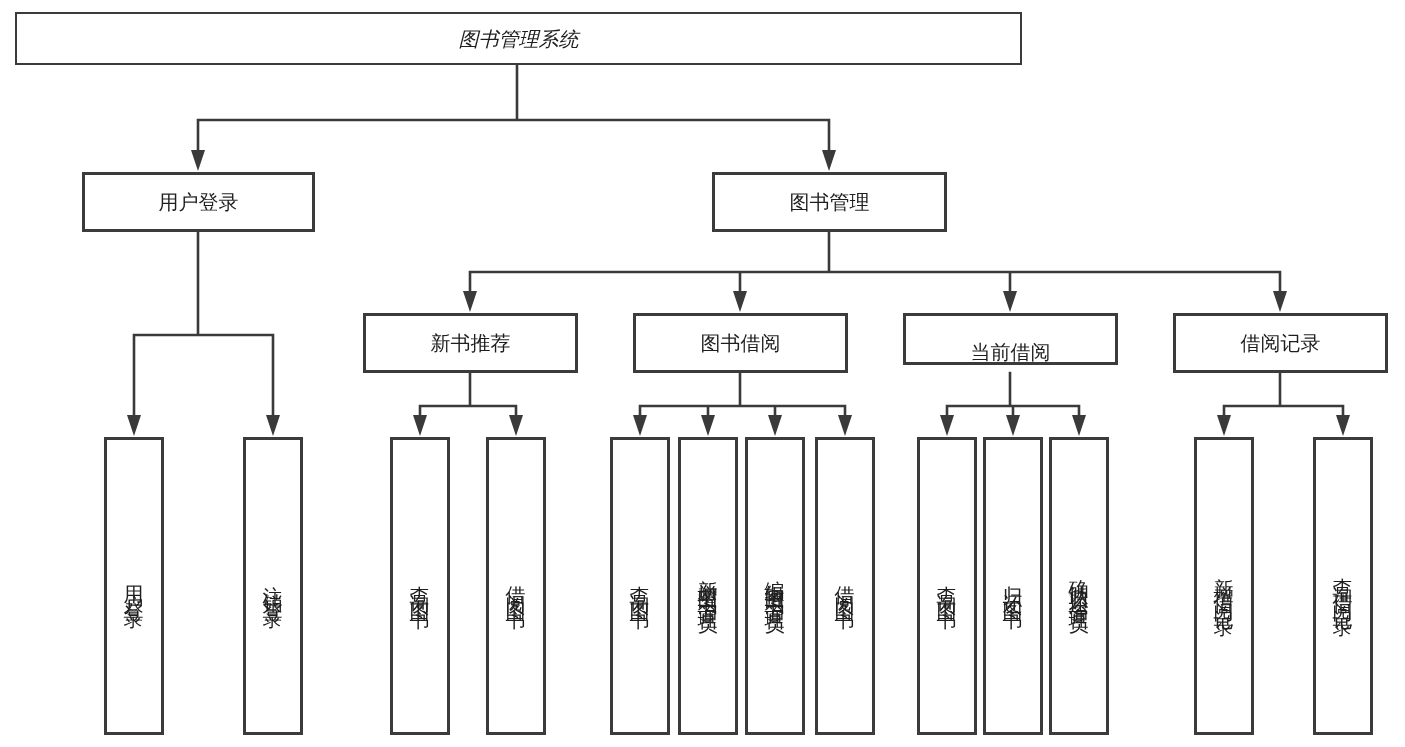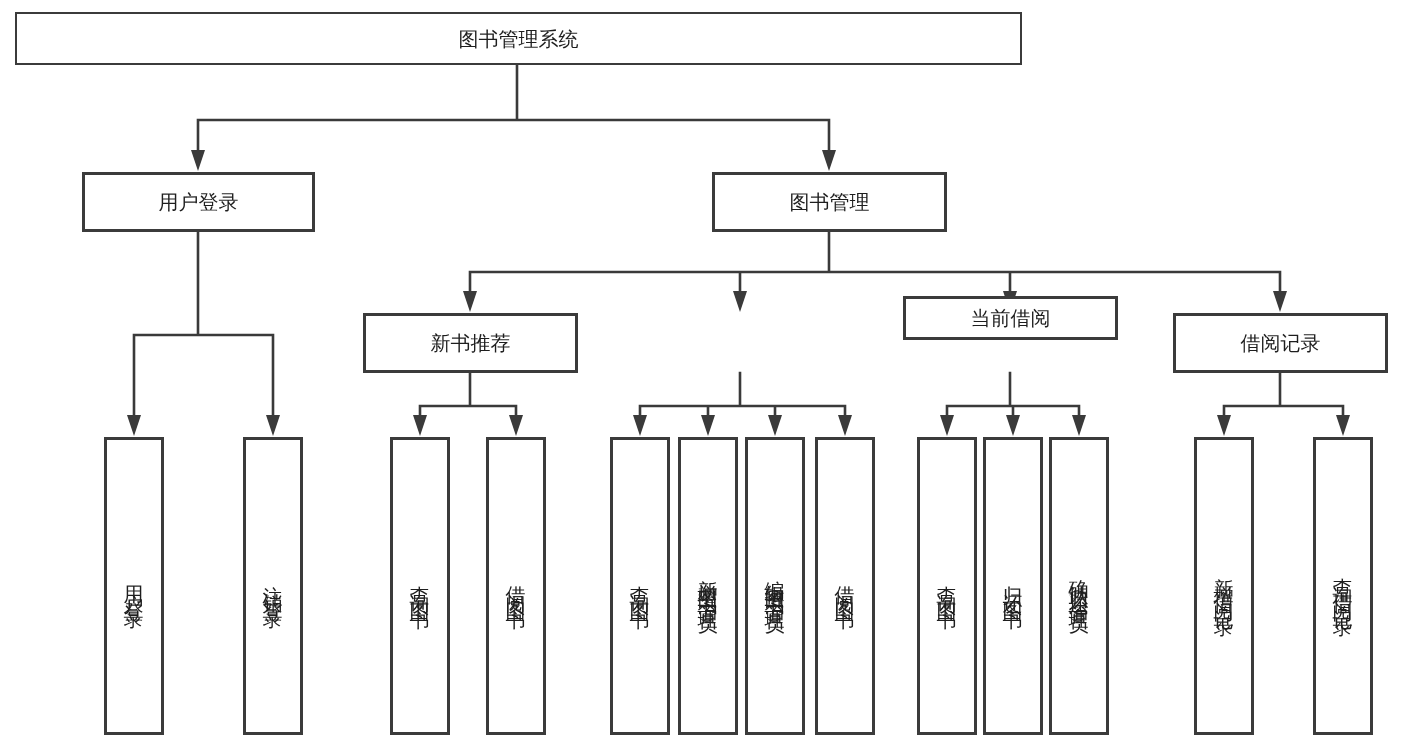--- a/index.html
+++ b/index.html
@@ -35,21 +35,21 @@
     background: #ffffff;
     border: 3px solid #3b3b3b;
     display: flex;
     align-items: center;
     justify-content: center;
     z-index: 1;
     color: #1e1e1e;
     font-size: 20px;
     text-align: center;
   }
-  .node.root { border-width: 2px; }
+  .node.root { border-width: 2px; font-style: italic; }
 
   .vlabel {
     writing-mode: vertical-rl;
     text-orientation: mixed;
     letter-spacing: 8px;
     line-height: 1;
     white-space: nowrap;
   }
   .vlabel.tight { letter-spacing: 5px; }
 
@@ -138,21 +138,24 @@
   <div class="node" style="left:82px; top:172px; width:233px; height:60px;">
     <span class="hlabel">用户登录</span>
   </div>
   <div class="node" style="left:712px; top:172px; width:235px; height:60px;text-align:right;">
     <span class="hlabel">图书管理</span>
   </div>
 
   <div class="node" style="left:363px; top:313px; width:215px; height:60px;">
     <span class="hlabel">新书推荐</span>
   </div>
-  <div class="node" style="left:903px; top:296px; width:215px; height:44px;">
+  <div class="node" style="left:633px; top:313px; width:215px; height:60px;">
+    <span class="hlabel">图书借阅</span>
+  </div>
+  <div class="node" style="left:903px; top:313px; width:215px; height:52px;align-items:flex-end;">
     <span class="hlabel">当前借阅</span>
   </div>
   <div class="node" style="left:1173px; top:313px; width:215px; height:60px;">
     <span class="hlabel">借阅记录</span>
   </div>
 
   <div class="node" style="left:104px; top:437px; width:60px; height:298px;">
     <span class="vlabel">用户登录</span>
   </div>
   <div class="node" style="left:243px; top:437px; width:60px; height:298px;">

